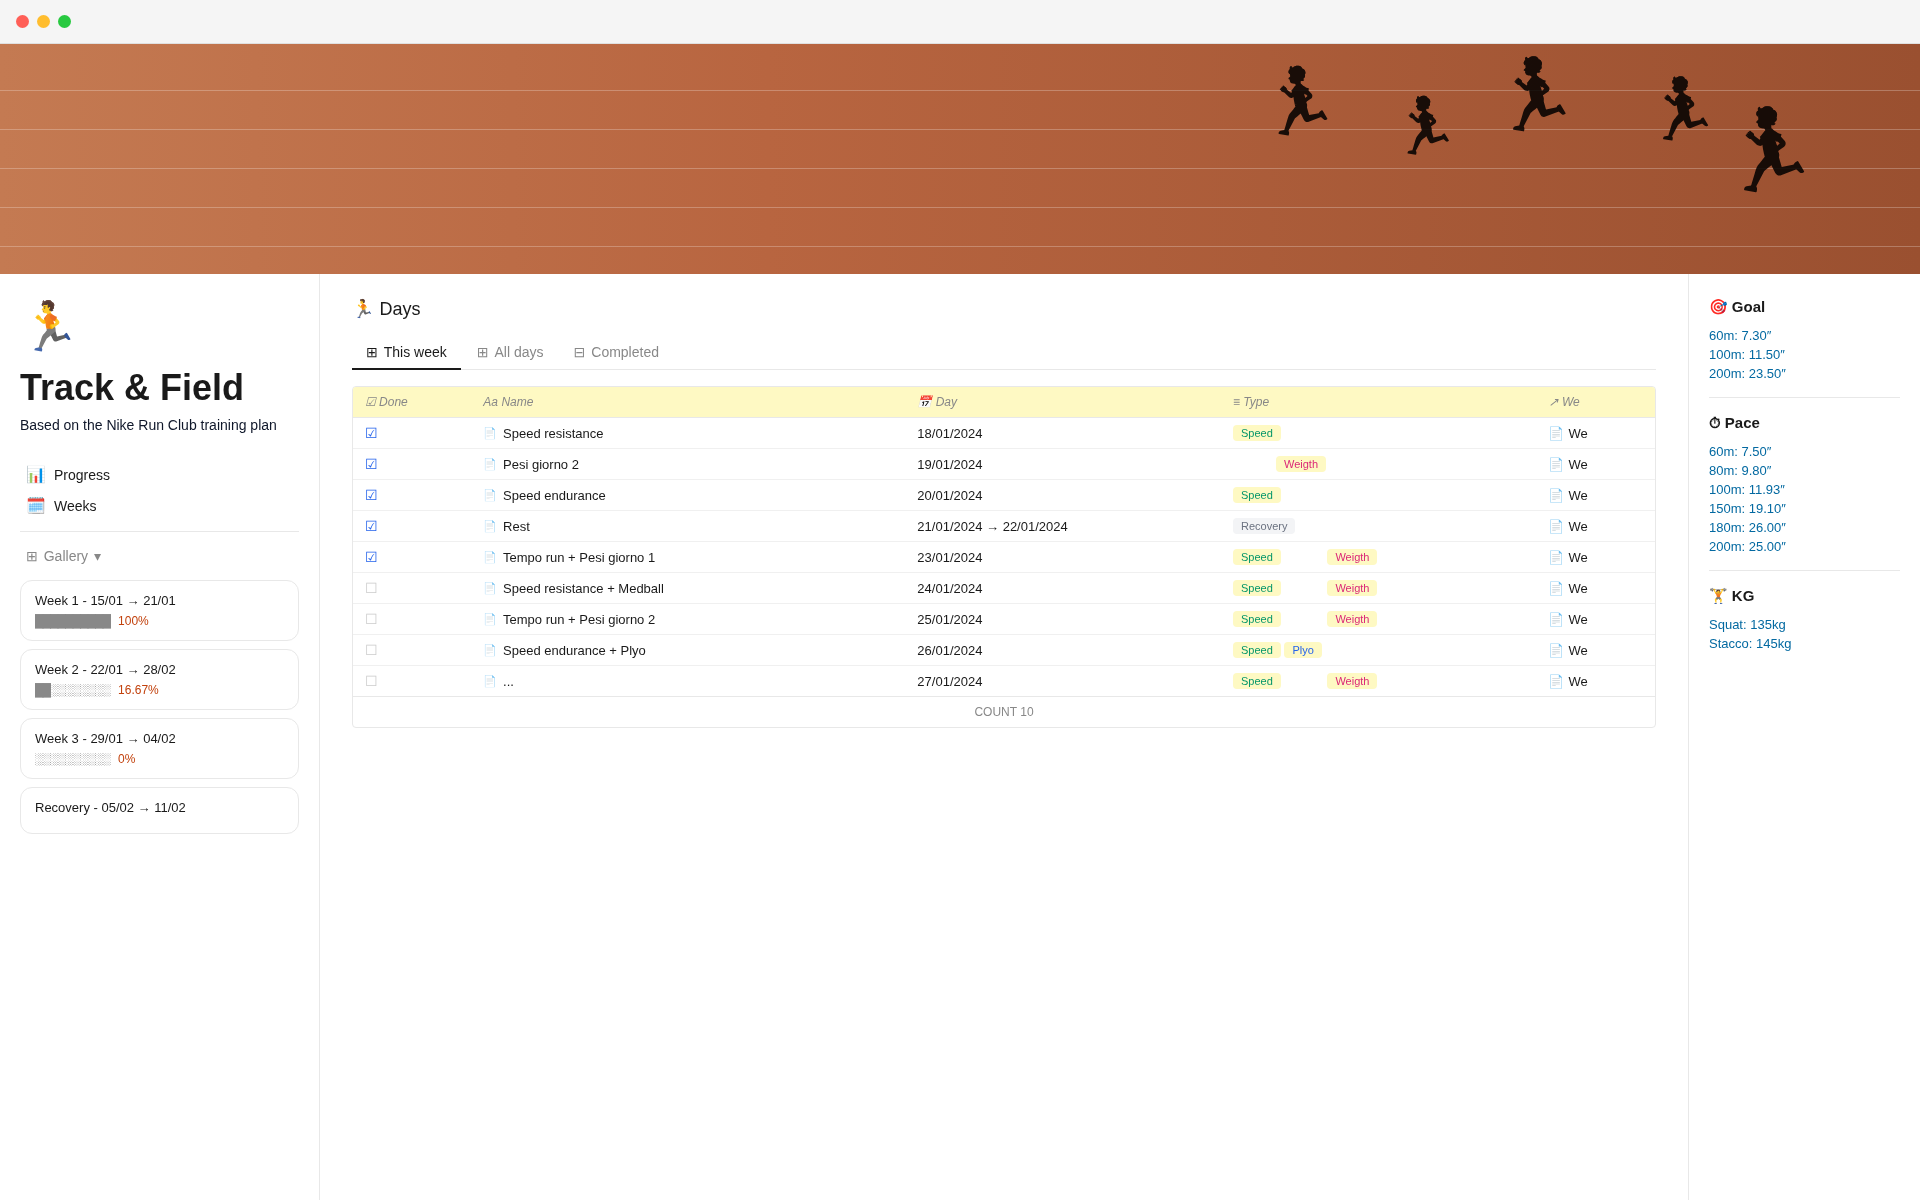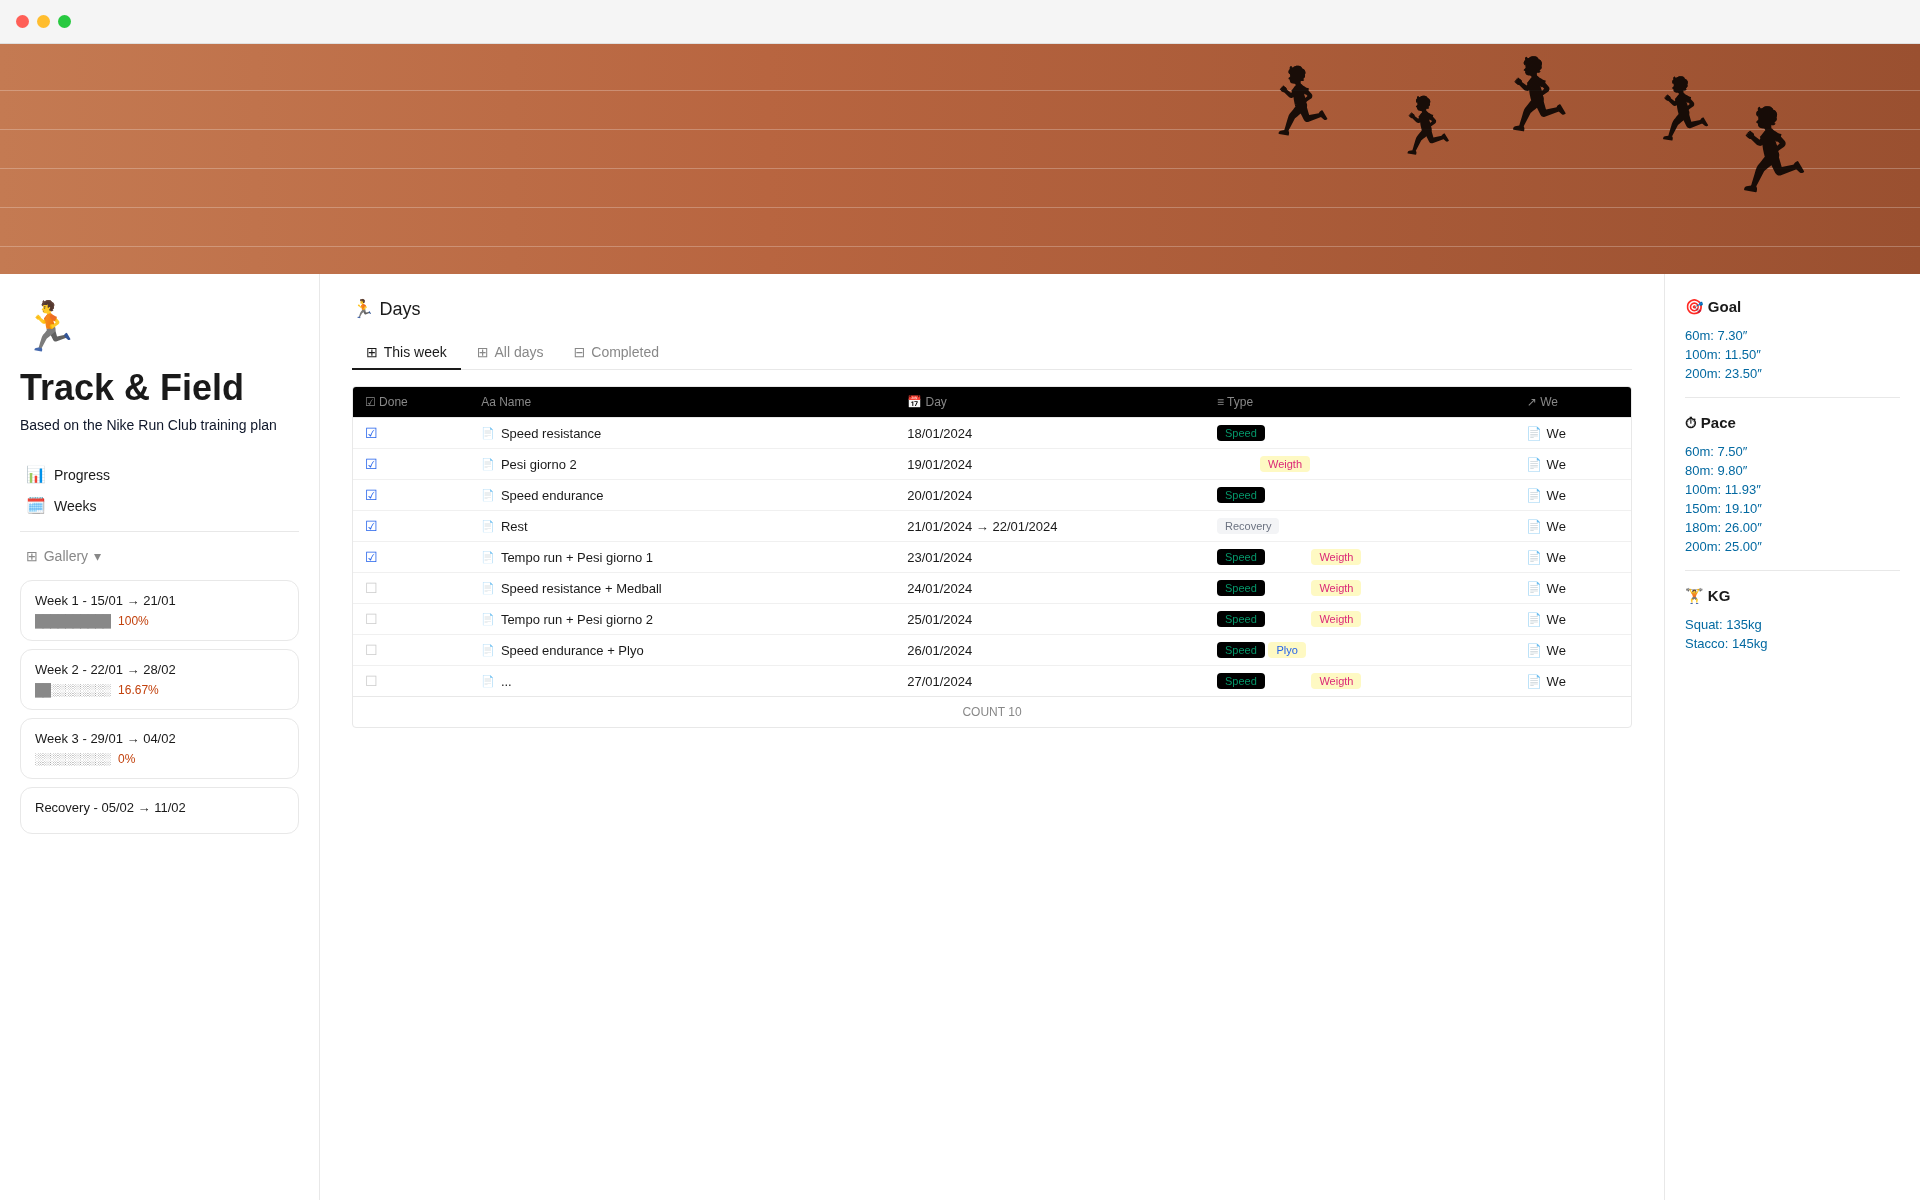--- a/index.html
+++ b/index.html
@@ -78,50 +78,50 @@
     .tab {
       display: flex; align-items: center; gap: 6px;
       padding: 8px 14px; cursor: pointer; font-size: 14px; color: #888;
       border-bottom: 2px solid transparent; margin-bottom: -1px;
     }
     .tab.active { color: #1a1a1a; border-bottom-color: #1a1a1a; }
 
     
     .table-wrapper { overflow: hidden; border: 1px solid #e8e8e8; border-radius: 4px; }
     table { width: 100%; border-collapse: collapse; font-size: 13px; }
-    thead tr { background: #000000; }
+    thead tr { background: #fef9c3; font-style: italic; }
     th {
       padding: 8px 12px; text-align: left; font-weight: 500; color: #888;
       border-bottom: 1px solid #e8e8e8; font-size: 12px;
     }
     td { padding: 7px 12px; border-bottom: 1px solid #f0f0f0; color: #1a1a1a; }
     tr:last-child td { border-bottom: none; }
 
     .checkbox-done { color: #2563eb; font-size: 14px; }
     .checkbox-empty { color: #ccc; font-size: 14px; }
 
     .name-cell { display: flex; align-items: center; gap: 6px; }
     .doc-icon { color: #888; font-size: 11px; }
 
     .tag {
       display: inline-block; padding: 2px 8px; border-radius: 4px;
       font-size: 11px; font-weight: 500;
     }
-    .tag-speed { background: #000000; color: #059669; text-align: right; }
+    .tag-speed { background: #fef9c3; color: #059669; text-align: right; }
     .tag-weigth { background: #fef9c3; color: #db2777; margin-left: 43px; }
     .tag-recovery { background: #f3f4f6; color: #6b7280; }
     .tag-plyo { background: #fef9c3; color: #2563eb; }
 
     .count-bar {
       padding: 8px 12px; font-size: 12px; color: #888;
       border-top: 1px solid #e8e8e8; text-align: center;
     }
 
     
-    .right-panel { width: 256px; flex-shrink: 0; padding: 24px 20px; border-left: 1px solid #e8e8e8; }
+    .right-panel { width: 232px; flex-shrink: 0; padding: 24px 20px; border-left: 1px solid #e8e8e8; }
     .right-panel-title { font-size: 15px; font-weight: 600; margin-bottom: 12px; }
     .right-panel-divider { height: 1px; background: #e8e8e8; margin: 16px 0; }
     .stat-line { font-size: 13px; color: #0369a1; margin-bottom: 4px; }
 
     
     .col-done { width: 60px; }
     .col-name { width: 220px; }
     .col-day { width: 160px; }
     .col-type { width: 160px; }
     .col-we { width: 60px; }

